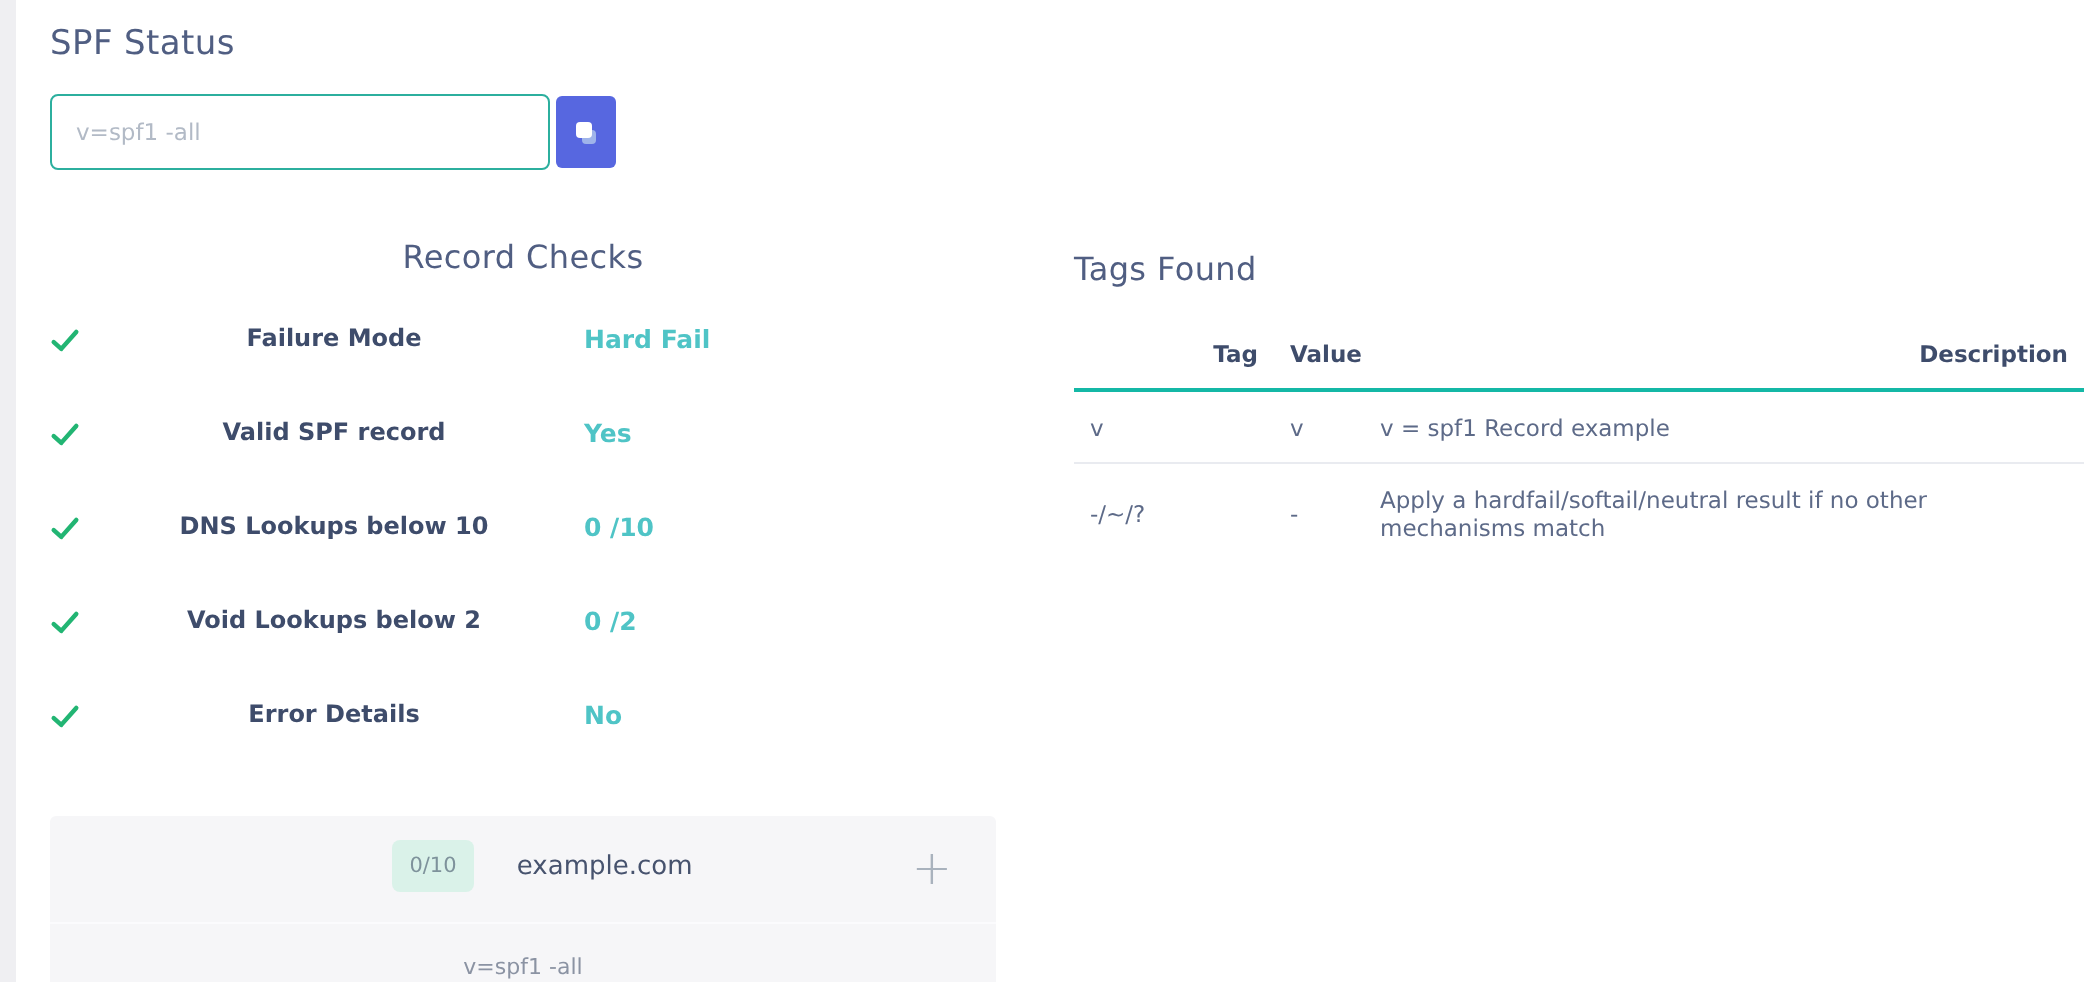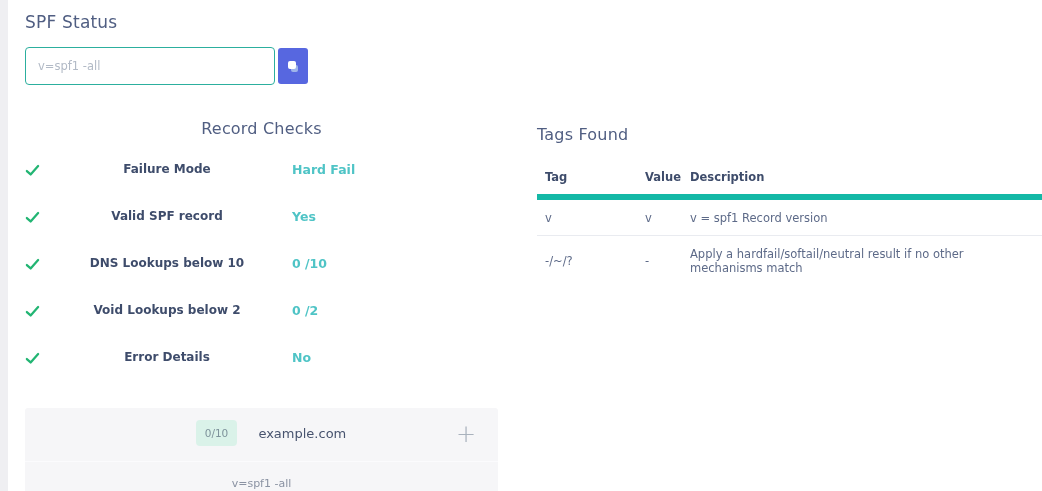--- a/index.html
+++ b/index.html
@@ -75,22 +75,22 @@
     position: absolute; right: 22px; top: 14px;
     font-size: 24px; font-weight: 300; color: #a9b2bd; line-height: 24px;
     cursor: pointer; font-family: "DejaVu Sans", sans-serif;
   }
   .card-body { margin-top: 9px; padding: 10px 19px; border-top: 1px solid #fbfbfd; }
   .record-text { font-size: 11px; color: #8b93a3; }
 
   
   .tags-table { margin-top: 26px; width: 100%; border-collapse: collapse; table-layout: fixed; }
   .tags-table th {
-    text-align: left; font-size: 11.5px; font-weight: bold; color: #3e4c6b;
-    padding: 0 8px 10px 8px; border-bottom: 6px solid #14b8a6;
+    text-align: right; font-size: 11.5px; font-weight: bold; color: #3e4c6b;
+    padding: 0 8px 10px 8px; border-bottom: 2px solid #14b8a6;
   }
   .tags-table td {
     font-size: 11.5px; color: #5d6a88;
     padding: 11px 8px 10px 8px; border-bottom: 1px solid #e9ebf0;
   }
   .tags-table tr:last-child td { border-bottom: none; }
   .col-tag { width: 100px; } .col-value { width: 45px; } .col-desc { width: auto; }
 </style>
 </head>
 <body>
@@ -174,21 +174,21 @@
         <tr>
           <th class="col-tag">Tag</th>
           <th class="col-value">Value</th>
           <th class="col-desc">Description</th>
         </tr>
       </thead>
       <tbody id="tags-body">
   <tr>
     <td>v</td>
     <td>v</td>
-    <td>v = spf1 Record version</td>
+    <td>v = spf1 Record example</td>
   </tr>
 
   <tr>
     <td>-/~/?</td>
     <td>-</td>
     <td>Apply a hardfail/softail/neutral result if no other mechanisms match</td>
   </tr>
 </tbody>
     </table>
   </section>

